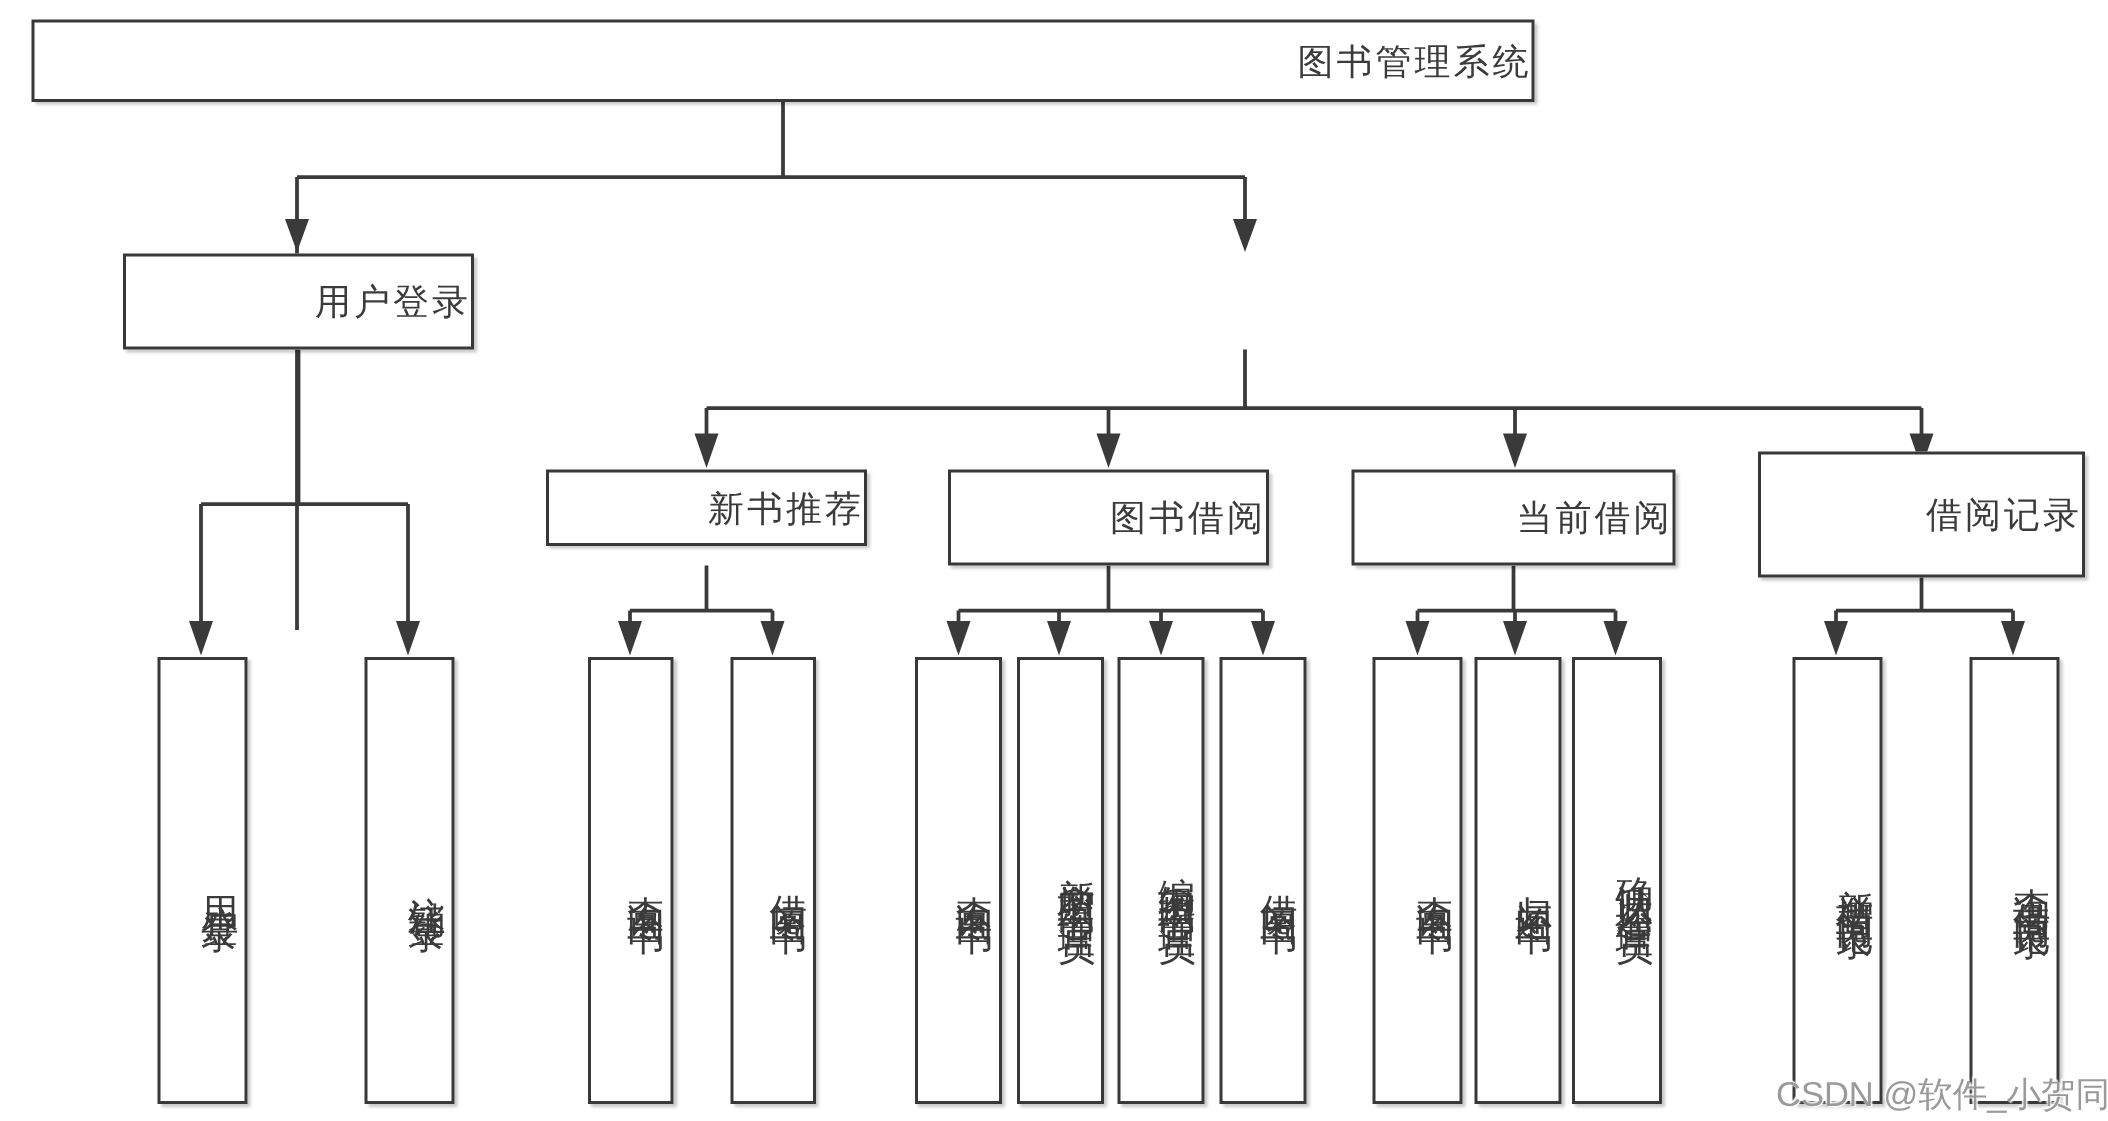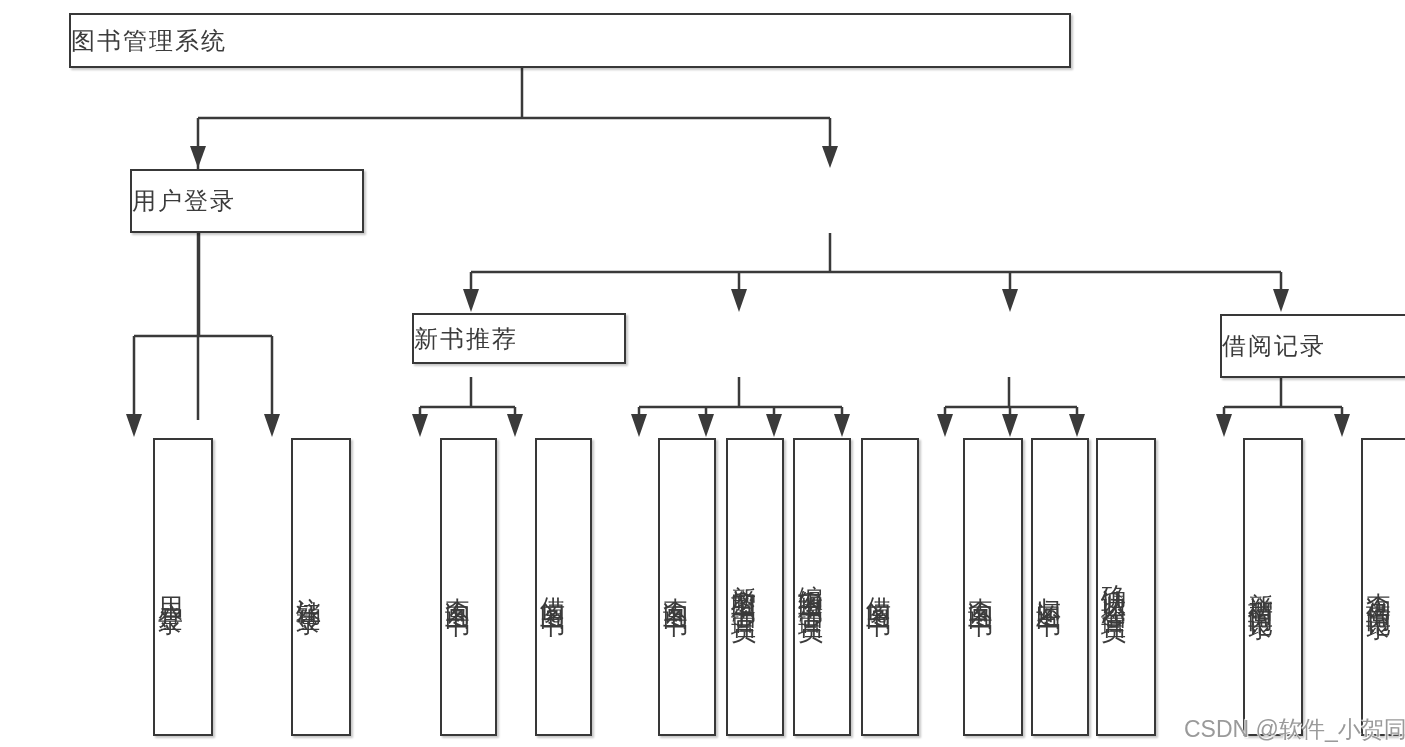--- a/index.html
+++ b/index.html
@@ -22,24 +22,23 @@
     z-index: 1;
   }
   .box {
     position: absolute;
     box-sizing: border-box;
     background: #ffffff;
     border: 2px solid #383838;
     box-shadow: 2px 2px 2px rgba(0,0,0,0.22);
     display: flex;
     align-items: center;
-    justify-content: flex-start;
+    justify-content: flex-end;
     color: #3b3b3b;
     z-index: 2;
-    margin-left: 48px;
   }
   .hlabel {
     font-size: 24px;
     letter-spacing: 2px;
     white-space: nowrap;
   }
   .vtext {
     writing-mode: vertical-rl;
     text-orientation: mixed;
     font-size: 25px;
@@ -116,21 +115,27 @@
     <span class="hlabel">图书管理系统</span>
   </div>
 
   <div class="box" style="left:82px; top:169px; width:234px; height:64px">
     <span class="hlabel">用户登录</span>
   </div>
 
   <div class="box" style="left:364px; top:313px; width:214px; height:51px">
     <span class="hlabel">新书推荐</span>
   </div>
-  <div class="box" style="left:1172px; top:314px; width:218px; height:64px">
+  <div class="box" style="left:632px; top:313px; width:214px; height:64px">
+    <span class="hlabel">图书借阅</span>
+  </div>
+  <div class="box" style="left:901px; top:313px; width:216px; height:64px">
+    <span class="hlabel">当前借阅</span>
+  </div>
+  <div class="box" style="left:1172px; top:301px; width:218px; height:84px">
     <span class="hlabel">借阅记录</span>
   </div>
 
   <div class="box" style="left:105px; top:438px; width:60px; height:298px">
     <span class="vtext">用户登录</span>
   </div>
   <div class="box" style="left:243px; top:438px; width:60px; height:298px">
     <span class="vtext">注销登录</span>
   </div>
 

